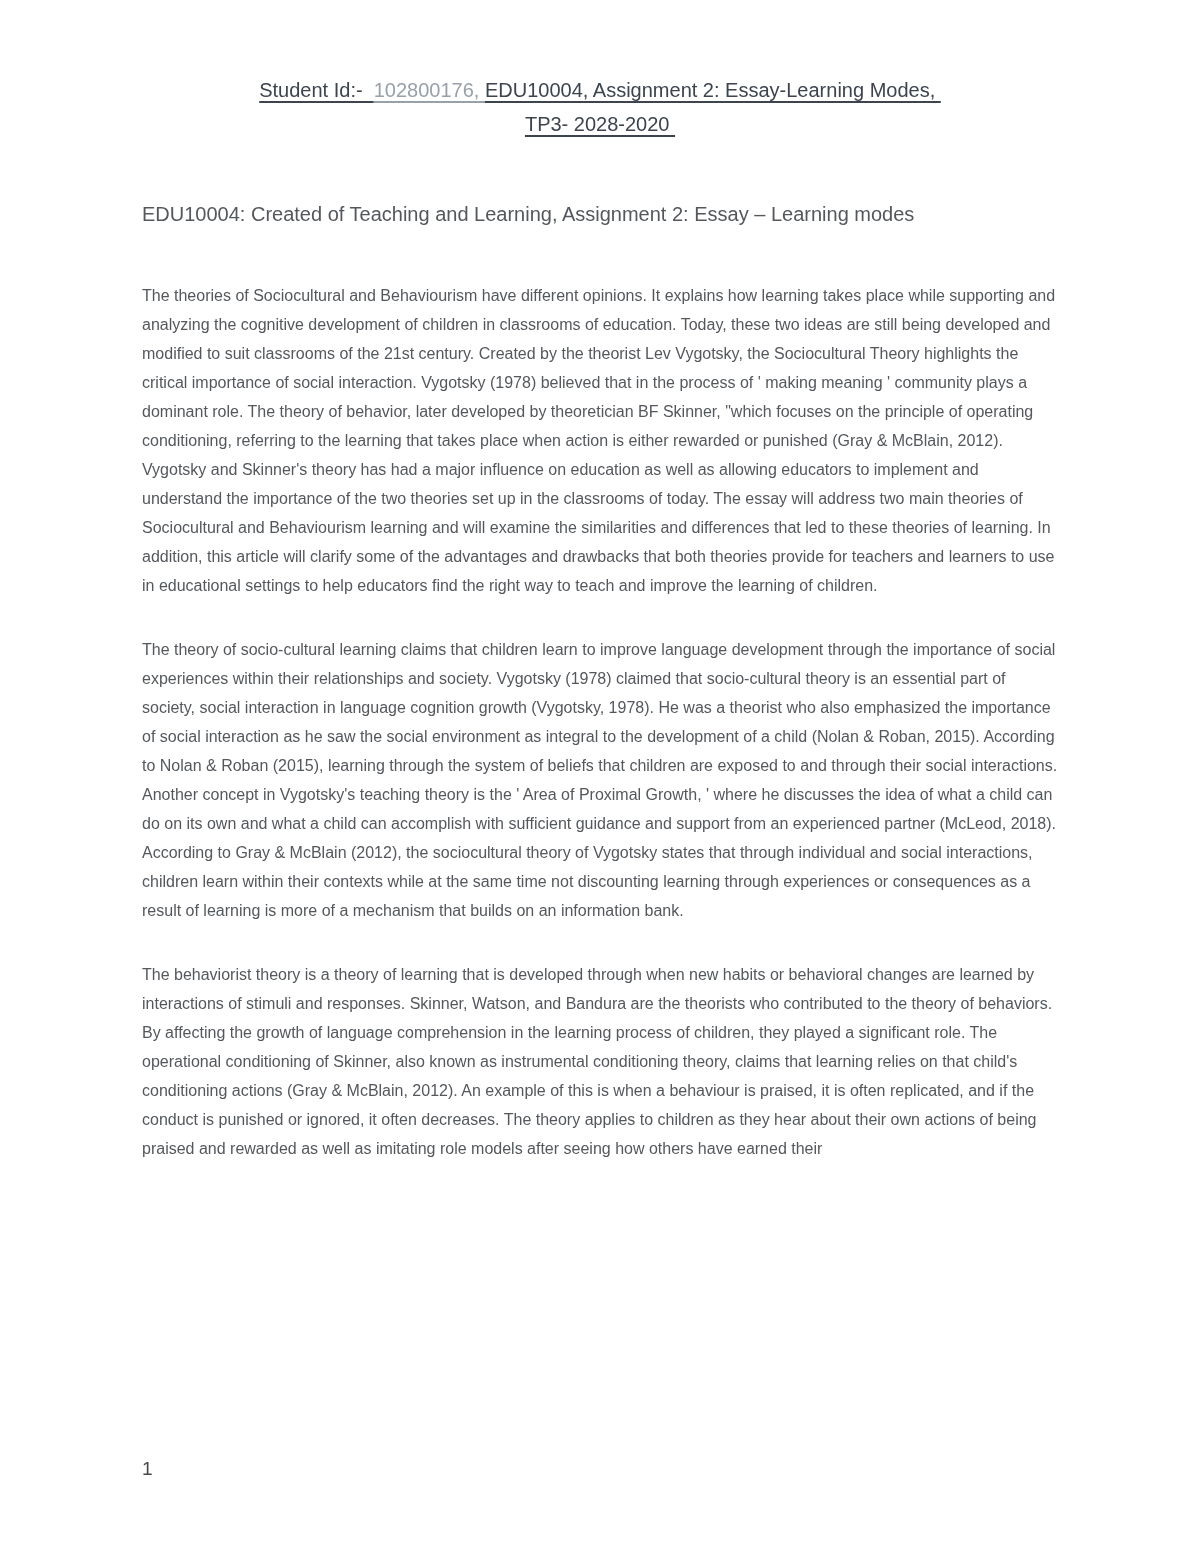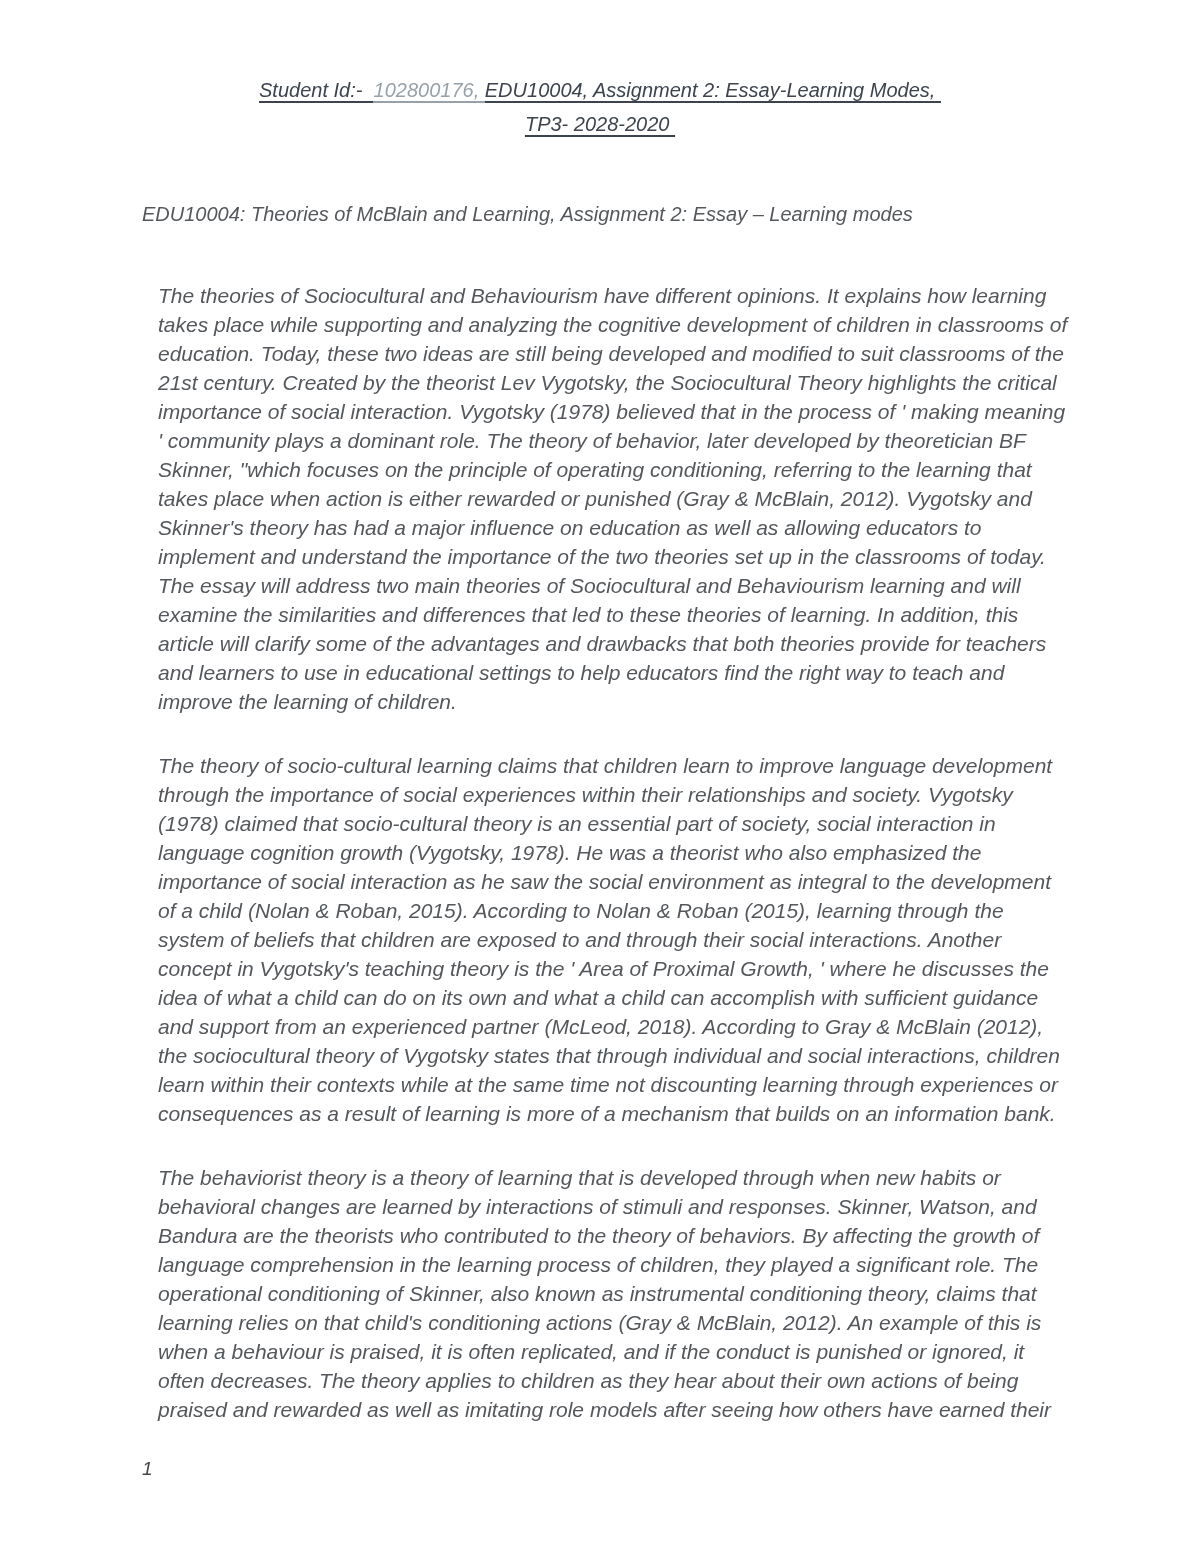--- a/index.html
+++ b/index.html
@@ -10,21 +10,20 @@
     font-family: "Liberation Sans", "DejaVu Sans", sans-serif;
     position: relative;
     overflow: hidden;
   }
   .page {
     width: 1200px;
     height: 1553px;
     background: #ffffff;
     padding: 73px 142px 0 142px;
     position: relative;
-    font-style: italic;
   }
   .doc-header {
     text-align: center;
     font-size: 20px;
     line-height: 34px;
     color: #3d444d;
   }
   .doc-header .u {
     text-decoration: underline;
     text-decoration-thickness: 2px;
@@ -37,43 +36,43 @@
     margin-top: 60px;
     font-size: 20px;
     line-height: 26px;
     font-weight: normal;
     color: #54585c;
   }
   .essay {
     margin-top: 54px;
   }
   .essay p {
-    font-size: 21px;
+    font-size: 16px;
     line-height: 29px;
     color: #54585c;
-    margin: 0 0 35px 16px;
+    margin: 0 0 35px 0;
     text-align: left;
     width: 916px;
   }
   .page-number {
     position: absolute;
     left: 142px;
     top: 1458px;
     font-size: 19px;
     color: #44484c;
   }
 </style>
 </head>
 <body>
 
 <div class="page">
 
   <div class="doc-header"><span class="u dark">Student Id:-  </span><span class="u gray">102800176, </span><span class="u dark">EDU10004, Assignment 2: Essay-Learning Modes, </span><br><span class="u dark">TP3- 2028-2020 </span></div>
 
-  <h1 class="doc-title">EDU10004: Theories of McBlain and Learning, Assignment 2: Essay – Learning modes</h1>
+  <h1 class="doc-title">EDU10004: Created of Teaching and Learning, Assignment 2: Essay – Learning modes</h1>
 
   <div class="essay">
     <p>The theories of Sociocultural and Behaviourism have different opinions. It explains how learning takes place while supporting and analyzing the cognitive development of children in classrooms of education. Today, these two ideas are still being developed and modified to suit classrooms of the 21st century. Created by the theorist Lev Vygotsky, the Sociocultural Theory highlights the critical importance of social interaction. Vygotsky (1978) believed that in the process of ' making meaning ' community plays a dominant role. The theory of behavior, later developed by theoretician BF Skinner, "which focuses on the principle of operating conditioning, referring to the learning that takes place when action is either rewarded or punished (Gray &amp; McBlain, 2012). Vygotsky and Skinner's theory has had a major influence on education as well as allowing educators to implement and understand the importance of the two theories set up in the classrooms of today. The essay will address two main theories of Sociocultural and Behaviourism learning and will examine the similarities and differences that led to these theories of learning. In addition, this article will clarify some of the advantages and drawbacks that both theories provide for teachers and learners to use in educational settings to help educators find the right way to teach and improve the learning of children.</p>
     <p>The theory of socio-cultural learning claims that children learn to improve language development through the importance of social experiences within their relationships and society. Vygotsky (1978) claimed that socio-cultural theory is an essential part of society, social interaction in language cognition growth (Vygotsky, 1978). He was a theorist who also emphasized the importance of social interaction as he saw the social environment as integral to the development of a child (Nolan &amp; Roban, 2015). According to Nolan &amp; Roban (2015), learning through the system of beliefs that children are exposed to and through their social interactions. Another concept in Vygotsky's teaching theory is the ' Area of Proximal Growth, ' where he discusses the idea of what a child can do on its own and what a child can accomplish with sufficient guidance and support from an experienced partner (McLeod, 2018). According to Gray &amp; McBlain (2012), the sociocultural theory of Vygotsky states that through individual and social interactions, children learn within their contexts while at the same time not discounting learning through experiences or consequences as a result of learning is more of a mechanism that builds on an information bank.</p>
     <p>The behaviorist theory is a theory of learning that is developed through when new habits or behavioral changes are learned by interactions of stimuli and responses. Skinner, Watson, and Bandura are the theorists who contributed to the theory of behaviors. By affecting the growth of language comprehension in the learning process of children, they played a significant role. The operational conditioning of Skinner, also known as instrumental conditioning theory, claims that learning relies on that child's conditioning actions (Gray &amp; McBlain, 2012). An example of this is when a behaviour is praised, it is often replicated, and if the conduct is punished or ignored, it often decreases. The theory applies to children as they hear about their own actions of being praised and rewarded as well as imitating role models after seeing how others have earned their</p>
   </div>
 
   <div class="page-number">1</div>
 
 </div>

